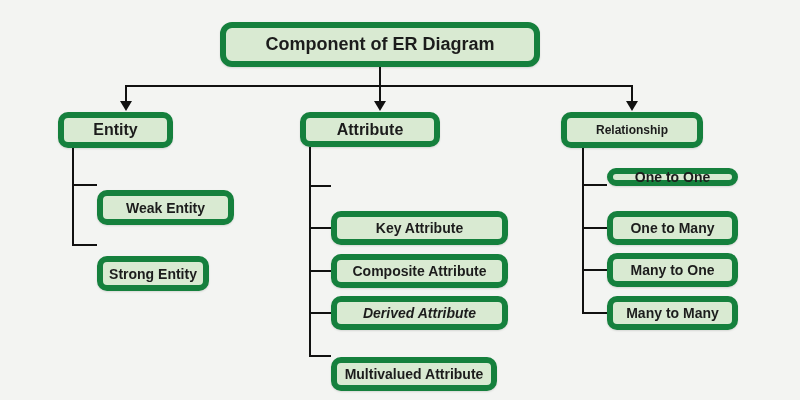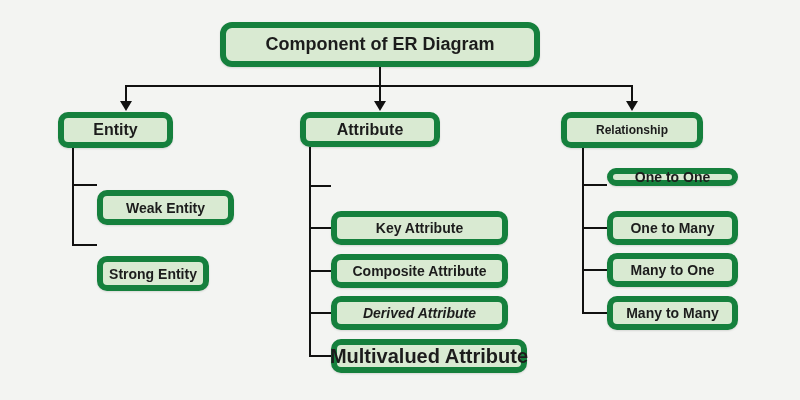--- a/index.html
+++ b/index.html
@@ -50,21 +50,21 @@
 
   
   .n-e0 { left: 97px; top: 168px; width: 137px; height: 35px; font-size: 14px; margin-top: 22px; }
   .n-e1 { left: 97px; top: 228px; width: 112px; height: 35px; font-size: 14px; margin-top: 28px; }
 
   
   .n-a0 { left: 331px; top: 169px; width: 177px; height: 34px; font-size: 14px; }
   .n-a1 { left: 331px; top: 211px; width: 177px; height: 34px; font-size: 14px; }
   .n-a2 { left: 331px; top: 254px; width: 177px; height: 34px; font-size: 14px; }
   .n-a3 { left: 331px; top: 296px; width: 177px; height: 34px; font-size: 14px; font-style: italic; }
-  .n-a4 { left: 331px; top: 339px; width: 196px; height: 34px; font-size: 20px; }
+  .n-a4 { left: 331px; top: 357px; width: 166px; height: 34px; font-size: 14px; }
 
   
   .n-r0 { left: 607px; top: 168px; width: 131px; height: 18px; font-size: 14px; }
   .n-r1 { left: 607px; top: 211px; width: 131px; height: 34px; font-size: 14px; }
   .n-r2 { left: 607px; top: 253px; width: 131px; height: 34px; font-size: 14px; }
   .n-r3 { left: 607px; top: 296px; width: 131px; height: 34px; font-size: 14px; }
 
   
   .l-title-stem { left: 379px; top: 67px; width: 2px; height: 19px; }
   .l-main-h     { left: 125px; top: 85px; width: 508px; height: 2px; }

